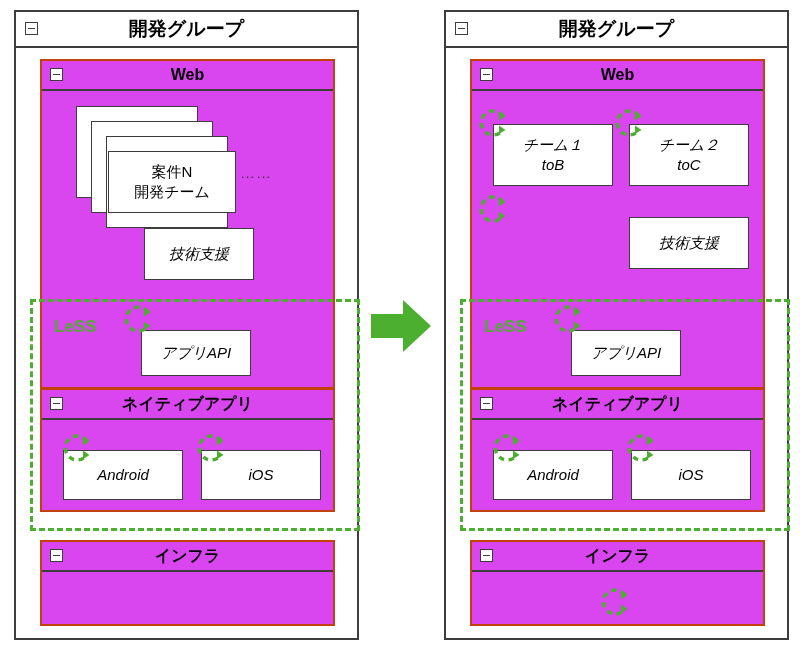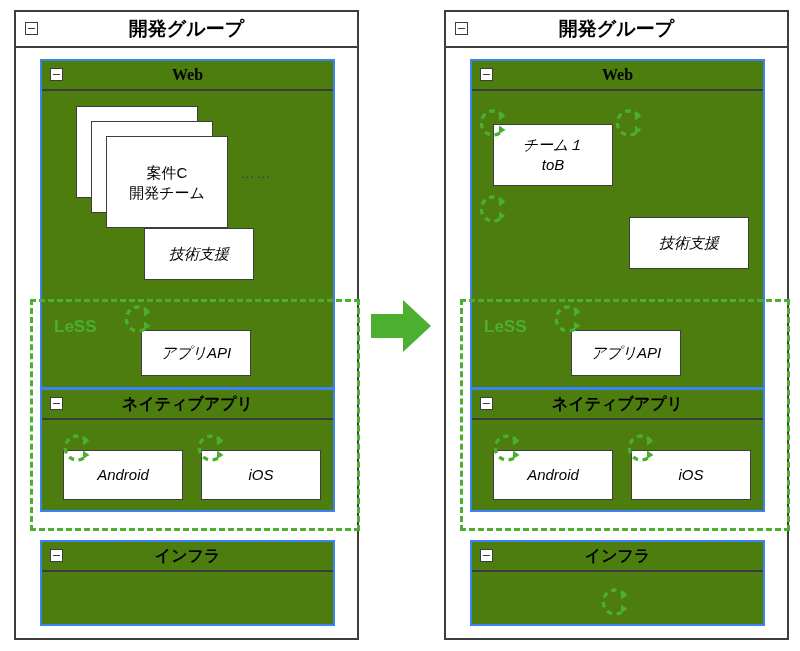--- a/index.html
+++ b/index.html
@@ -58,24 +58,23 @@
     top: 50%;
     height: 1.5px;
     margin-top: -1px;
     background: #3d3d3d;
   }
   .panel-title .minus { left: 9px; top: 10px; }
 
   
   .sub {
     position: absolute;
-    border: 2px solid #3b82f6;
-    background: #4d7c0f;
-    box-sizing: border-box;
-    font-family: Liberation Serif, serif;
+    border: 2px solid #c2410c;
+    background: #d946ef;
+    box-sizing: border-box;
   }
   .sub-title {
     position: relative;
     height: 28px;
     line-height: 28px;
     text-align: center;
     font-weight: bold;
     font-size: 16px;
     border-bottom: 2px solid #3d3d3d;
   }
@@ -171,20 +170,24 @@
       <span>開発チーム</span>
     </div>
     <div class="stack-card" style="left:75px; top:109px; width:122px; height:92px;">
       <span style="margin-top:26px;">案件B</span>
       <span>開発チーム</span>
     </div>
     <div class="stack-card" style="left:90px; top:124px; width:122px; height:92px;">
       <span style="margin-top:26px;">案件C</span>
       <span>開発チーム</span>
     </div>
+    <div class="stack-card" style="left:92px; top:139px; width:128px; height:62px; display:flex; flex-direction:column; align-items:center; justify-content:center;">
+      <span>案件N</span>
+      <span>開発チーム</span>
+    </div>
     <div class="dots" style="left:224px; top:152px;">……</div>
 
     <div class="box" style="left:128px; top:216px; width:110px; height:52px;">
       <span>技術支援</span>
     </div>
 
     <div class="less-region" style="left:14px; top:287px; width:330px; height:232px;"></div>
     <div class="less-label" style="left:38px; top:305px;">LeSS</div>
 
     <div class="box" style="left:125px; top:318px; width:110px; height:46px;">
@@ -249,20 +252,24 @@
       <div class="sub-title">
         <span class="minus"></span>
         <span>Web</span>
       </div>
     </div>
 
     <div class="box" style="left:47px; top:112px; width:120px; height:62px;">
       <span>チーム１</span>
       <span class="l2">toB</span>
     </div>
+    <div class="box" style="left:183px; top:112px; width:120px; height:62px;">
+      <span>チーム２</span>
+      <span class="l2">toC</span>
+    </div>
     <div class="cycle" style="left:30px; top:94px;">
       <svg width="34" height="34" viewBox="0 0 34 34">
         <path d="M27 10 A12 12 0 1 0 27 24" fill="none" stroke="#4CAF2F" stroke-width="3.4" stroke-dasharray="5.5,4.5"></path>
         <path d="M23 6 L29.5 10 L23 14.5 Z" fill="#4CAF2F"></path>
         <path d="M23 19.5 L29.5 24 L23 28 Z" fill="#4CAF2F"></path>
       </svg>
     </div>
     <div class="cycle" style="left:166px; top:94px;">
       <svg width="34" height="34" viewBox="0 0 34 34">
         <path d="M27 10 A12 12 0 1 0 27 24" fill="none" stroke="#4CAF2F" stroke-width="3.4" stroke-dasharray="5.5,4.5"></path>

